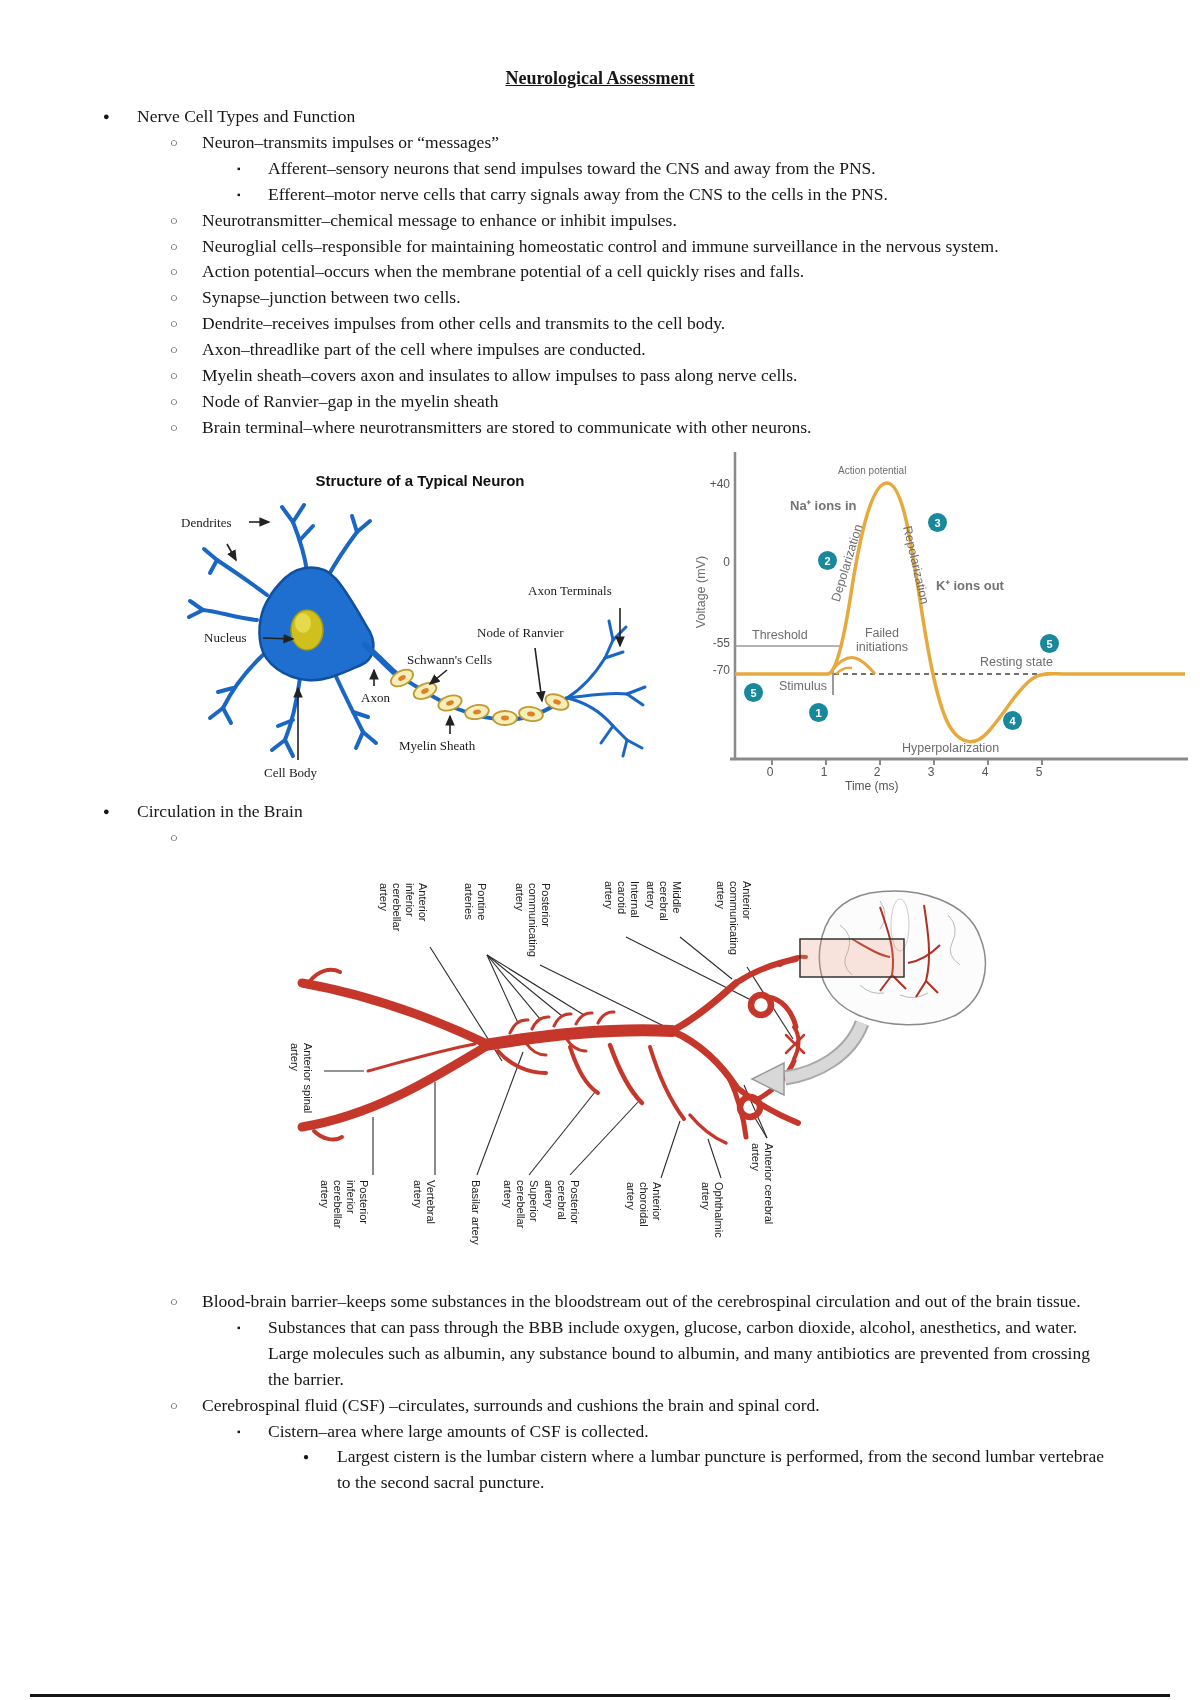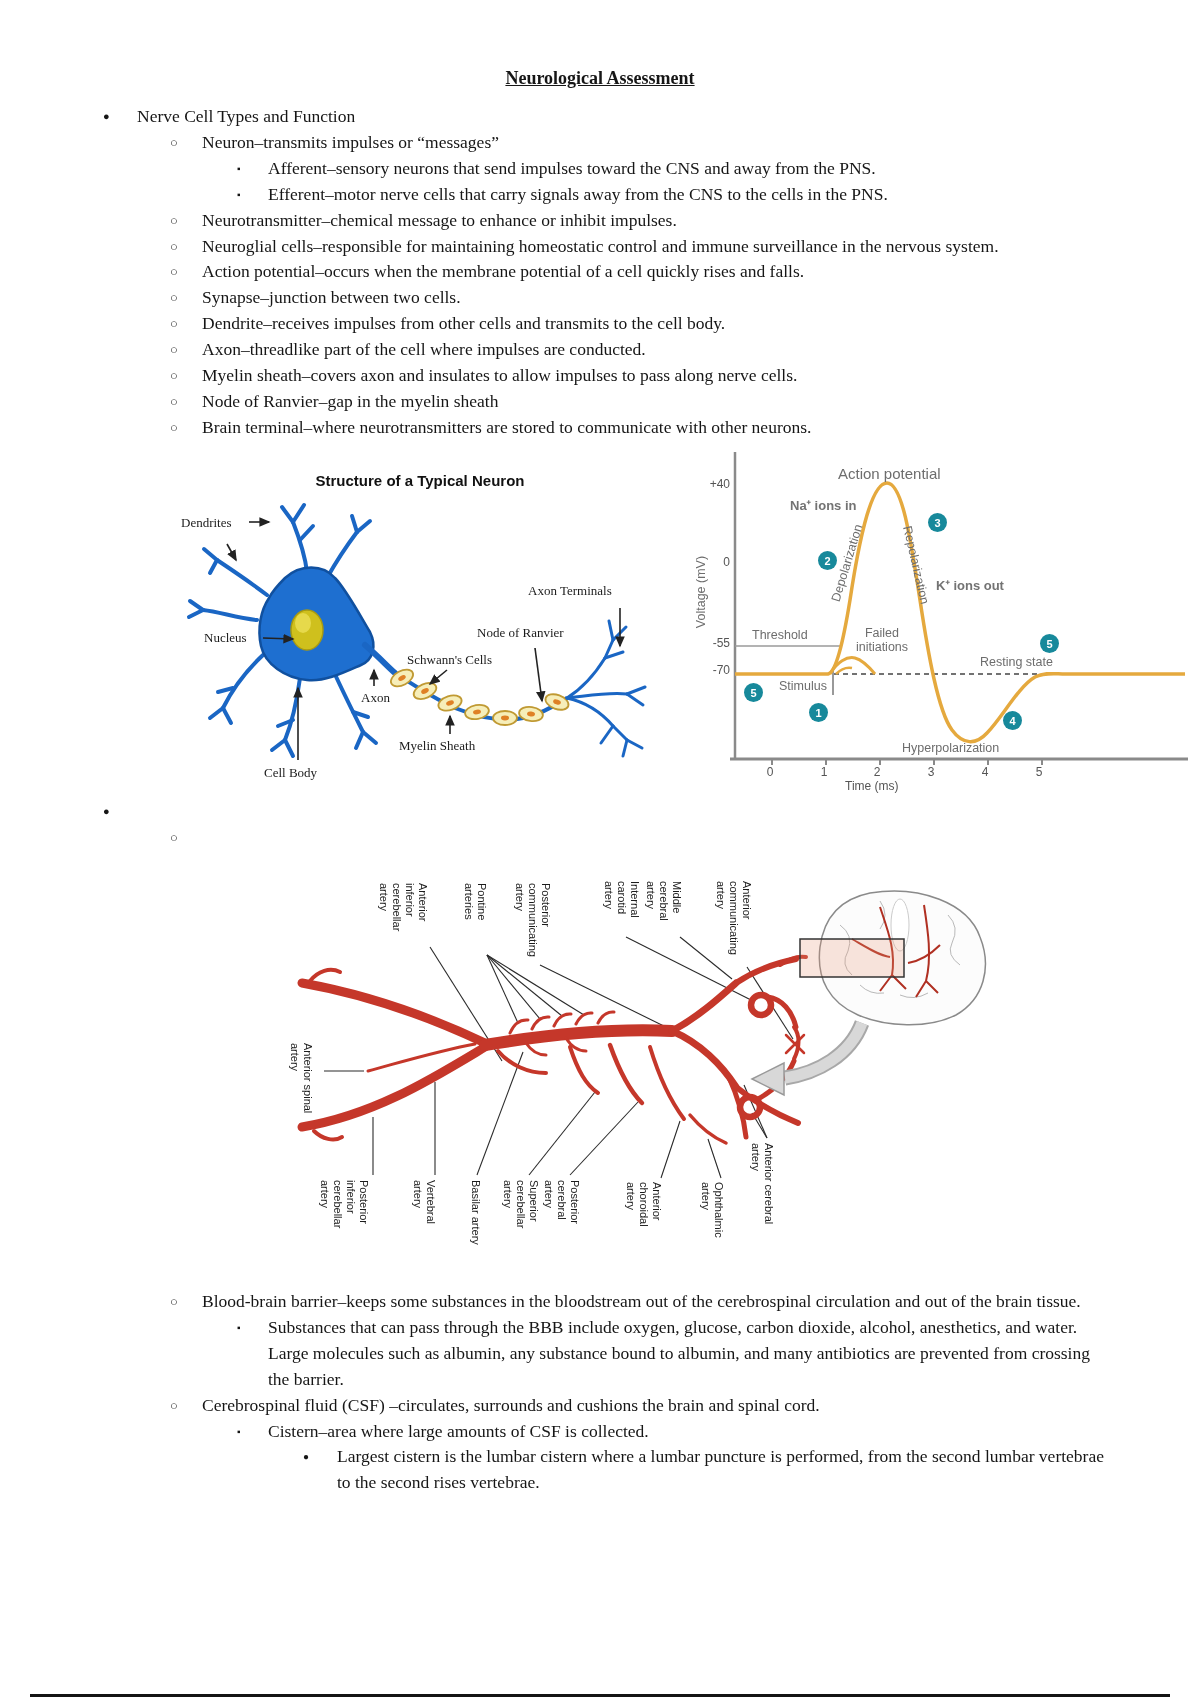--- a/index.html
+++ b/index.html
@@ -222,21 +222,21 @@
           <path d="M308,344 V350"></path>
           <path d="M362,344 V350"></path>
       </g>
       <path d="M55,231 H162" stroke="#9a9a9a" stroke-width="1.5" fill="none"></path>
       <path d="M55,259 H505" stroke="#444" stroke-width="1.5" stroke-dasharray="5,4" fill="none"></path>
       <path d="M153,252 V280" stroke="#999" stroke-width="2" fill="none"></path>
       <path d="M150,259 C157,247 167,241 175,243 C183,245 190,253 195,259" stroke="#e5a93e" stroke-width="3" fill="none"></path>
       <path d="M156,259 C161,254 167,252 172,253" stroke="#e5a93e" stroke-width="2.5" fill="none"></path>
       <path d="M55,259 H148 C156,257 163,228 170,185 C178,132 190,68 207,68 C222,68 230,120 240,185 C248,238 258,296 272,315 C283,330 296,330 307,318 C322,303 338,272 355,262 C365,257 375,259 385,259 H505" stroke="#e5a93e" stroke-width="3.5" fill="none"></path>
     </svg>
-    <div class="glabel" style="left:158px;top:50px;font-size:15px;">Action potential</div>
+    <div class="glabel" style="left:158px;top:50px;font-size:10px;">Action potential</div>
     <div class="glabel green" style="left:110px;top:81px;font-size:13px;">Na⁺ ions in</div>
     <div class="glabel green" style="left:256px;top:161px;font-size:13px;">K⁺ ions out</div>
     <div class="glabel rot" style="left:120px;top:141px;width:94px;transform:rotate(-73deg);">Depolarization</div>
     <div class="glabel rot" style="left:189px;top:143px;width:94px;transform:rotate(77deg);">Repolarization</div>
     <div class="glabel" style="left:72px;top:213px;">Threshold</div>
     <div class="glabel" style="left:165px;top:211px;width:74px;white-space:normal;text-align:center;line-height:1.15;">Failed initiations</div>
     <div class="glabel" style="left:99px;top:264px;">Stimulus</div>
     <div class="glabel" style="left:300px;top:240px;">Resting state</div>
     <div class="glabel" style="left:222px;top:326px;">Hyperpolarization</div>
     <div class="glabel rot" style="left:-22px;top:170px;width:85px;transform:rotate(-90deg);">Voltage (mV)</div>
@@ -255,20 +255,21 @@
     <div class="stage" style="left:138px;top:136px;">2</div>
     <div class="stage" style="left:248px;top:98px;">3</div>
     <div class="stage" style="left:323px;top:296px;">4</div>
     <div class="stage" style="left:64px;top:268px;">5</div>
     <div class="stage" style="left:360px;top:219px;">5</div>
   </div>
 
   <div class="list" style="top:799px;">
     <div class="row l1">
         <span class="mk">●</span>
+        <span class="bt">Circulation in the Brain</span>
       </div>
     <div class="row l2">
         <span class="mk">○</span>
       </div>
   </div>
 
   <div class="fig" style="left:280px;top:875px;width:760px;height:430px;">
     <svg width="760" height="430" viewBox="0 0 760 430">
 
       <g stroke="#2b2b2b" stroke-width="1.1" fill="none">
@@ -377,18 +378,18 @@
     <div class="row l2">
         <span class="mk">○</span>
         <span class="bt">Cerebrospinal fluid (CSF) –circulates, surrounds and cushions the brain and spinal cord.</span>
       </div>
     <div class="row l3">
         <span class="mk">▪</span>
         <span class="bt">Cistern–area where large amounts of CSF is collected.</span>
       </div>
     <div class="row l4">
         <span class="mk">●</span>
-        <span class="bt">Largest cistern is the lumbar cistern where a lumbar puncture is performed, from the second lumbar vertebrae to the second rises vertebrae.</span>
+        <span class="bt">Largest cistern is the lumbar cistern where a lumbar puncture is performed, from the second lumbar vertebrae to the second sacral puncture.</span>
       </div>
   </div>
 
   <div class="rule"></div>
 </div>
 
 </body></html>

